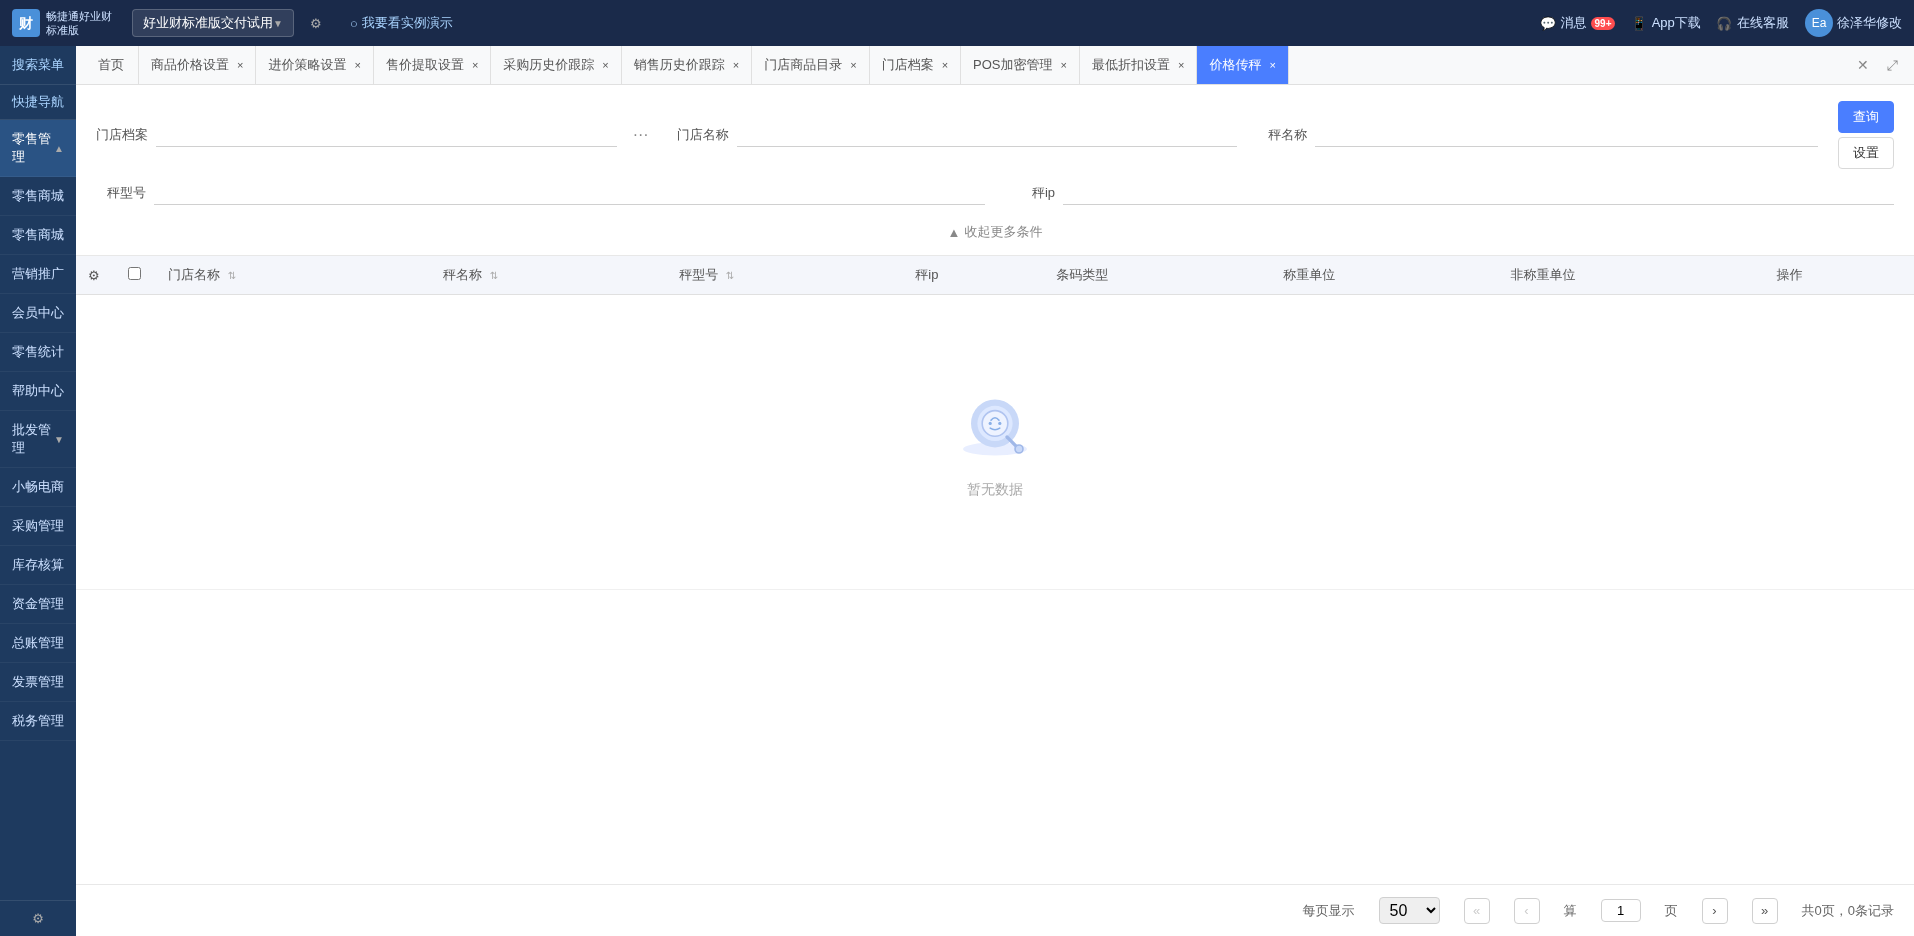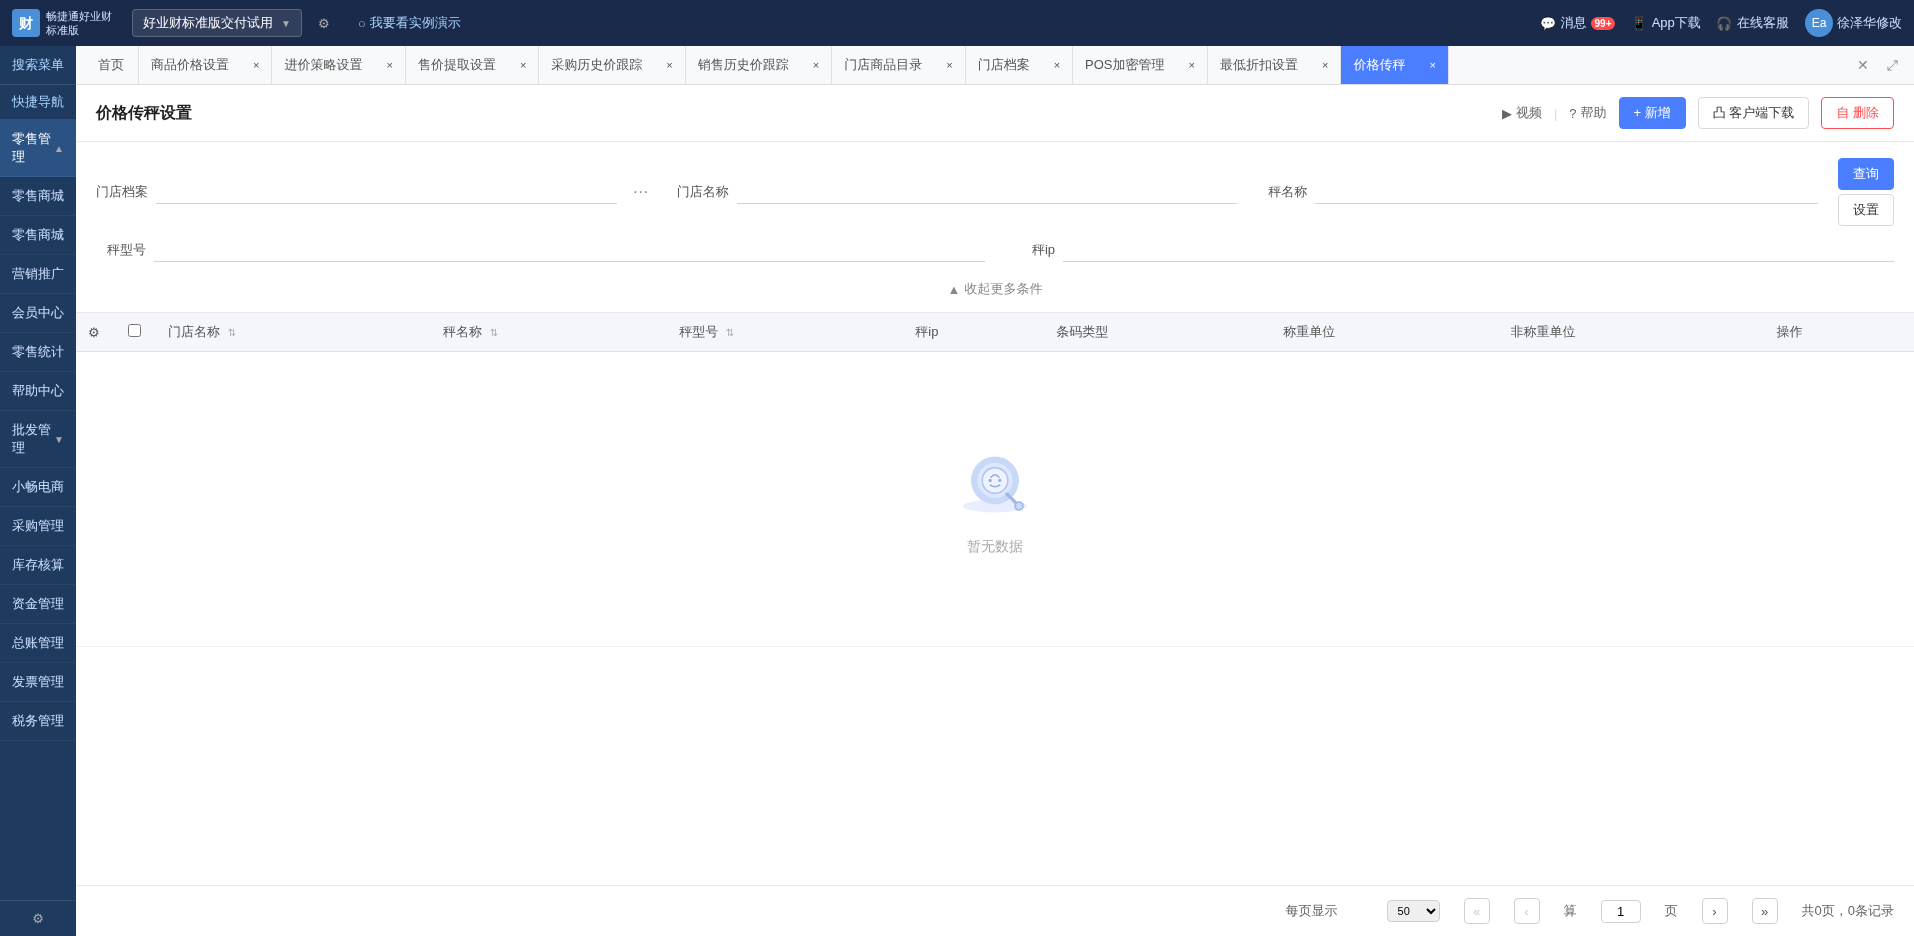--- a/index.html
+++ b/index.html
@@ -47,21 +47,20 @@
     .version-selector {
       display: flex;
       align-items: center;
       background: rgba(255,255,255,0.1);
       border: 1px solid rgba(255,255,255,0.2);
       border-radius: 4px;
       padding: 4px 10px;
       color: #fff;
       cursor: pointer;
       font-size: 13px;
-      gap: 8px;
     }
     .version-selector .chevron { font-size: 10px; color: #aaa; }
     .settings-icon-btn {
       margin-left: 8px;
       width: 28px; height: 28px;
       display: flex; align-items: center; justify-content: center;
       color: #aaa;
       cursor: pointer;
       border-radius: 4px;
     }
@@ -186,21 +185,21 @@
     }
     .tab-item {
       display: flex;
       align-items: center;
       padding: 10px 12px;
       font-size: 13px;
       color: #555;
       cursor: pointer;
       white-space: nowrap;
       border-right: 1px solid #e0e0e0;
-      gap: 22px;
+      gap: 6px;
       flex-shrink: 0;
     }
     .tab-item.active {
       background: #4a7eff;
       color: #fff;
     }
     .tab-close {
       font-size: 11px;
       color: inherit;
       cursor: pointer;
@@ -401,23 +400,22 @@
       flex-shrink: 0;
     }
     .pagination-label {
       font-size: 13px;
       color: #666;
     }
     .pagination-select {
       border: 1px solid #d0d0d0;
       border-radius: 4px;
       padding: 3px 6px;
-      font-size: 11px;
-      cursor: pointer;
-      margin-left: 25px;
+      font-size: 16px;
+      cursor: pointer;
     }
     .pagination-btn {
       width: 26px; height: 26px;
       display: flex; align-items: center; justify-content: center;
       border: 1px solid #d0d0d0;
       border-radius: 4px;
       background: #fff;
       cursor: pointer;
       font-size: 13px;
       color: #555;
@@ -581,37 +579,20 @@
       <div class="tab-item active">
         <span>价格传秤</span>
         <span class="tab-close">×</span>
       </div>
       <div class="tab-right-btns">
         <div class="tab-right-btn">✕</div>
         <div class="tab-right-btn">⤢</div>
       </div>
     </div>
 
-    <div class="page-header">
-      <div class="page-title">价格传秤设置</div>
-      <div class="page-actions">
-        <div class="action-link">
-          <span>▶</span>
-          <span>视频</span>
-        </div>
-        <span class="action-divider">|</span>
-        <div class="action-link">
-          <span>?</span>
-          <span>帮助</span>
-        </div>
-        <button class="btn btn-primary">+ 新增</button>
-        <button class="btn btn-secondary">凸 客户端下载</button>
-        <button class="btn btn-danger">自 删除</button>
-      </div>
-    </div>
 
     <div class="filter-area">
       <div class="filter-row">
         <div class="filter-field">
           <label class="filter-label">门店档案</label>
           <input class="filter-input" type="text" style="">
           <span class="dots-btn">···</span>
         </div>
         <div class="filter-field">
           <label class="filter-label">门店名称</label>

